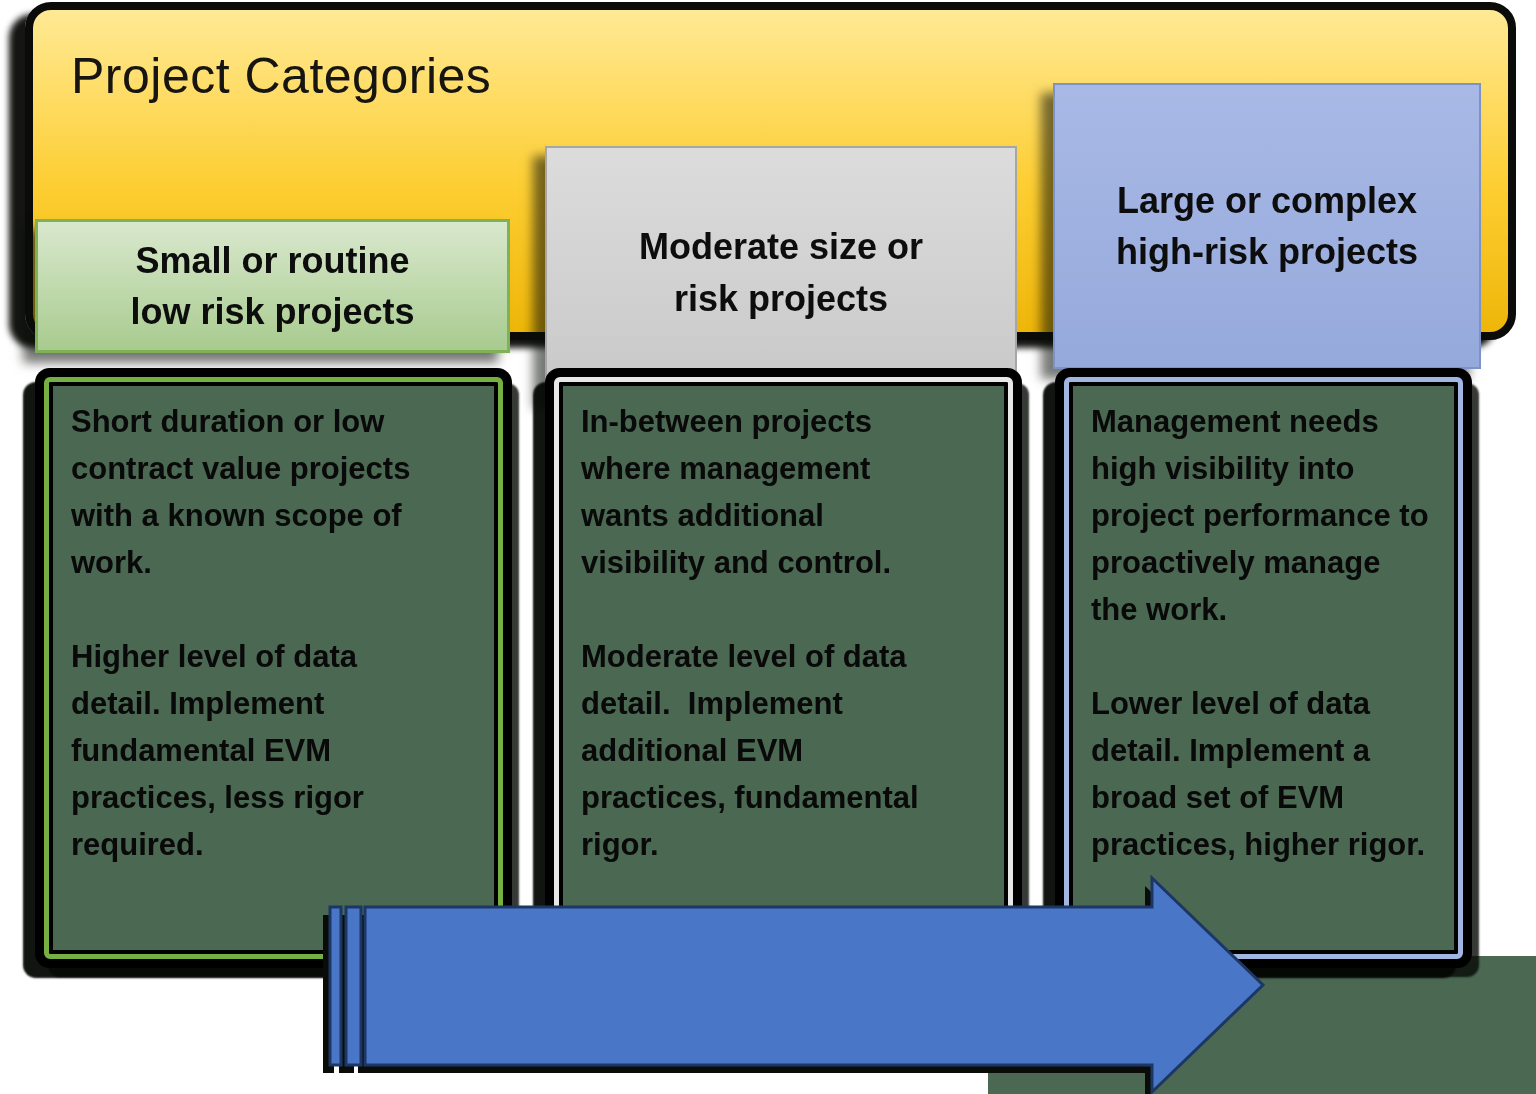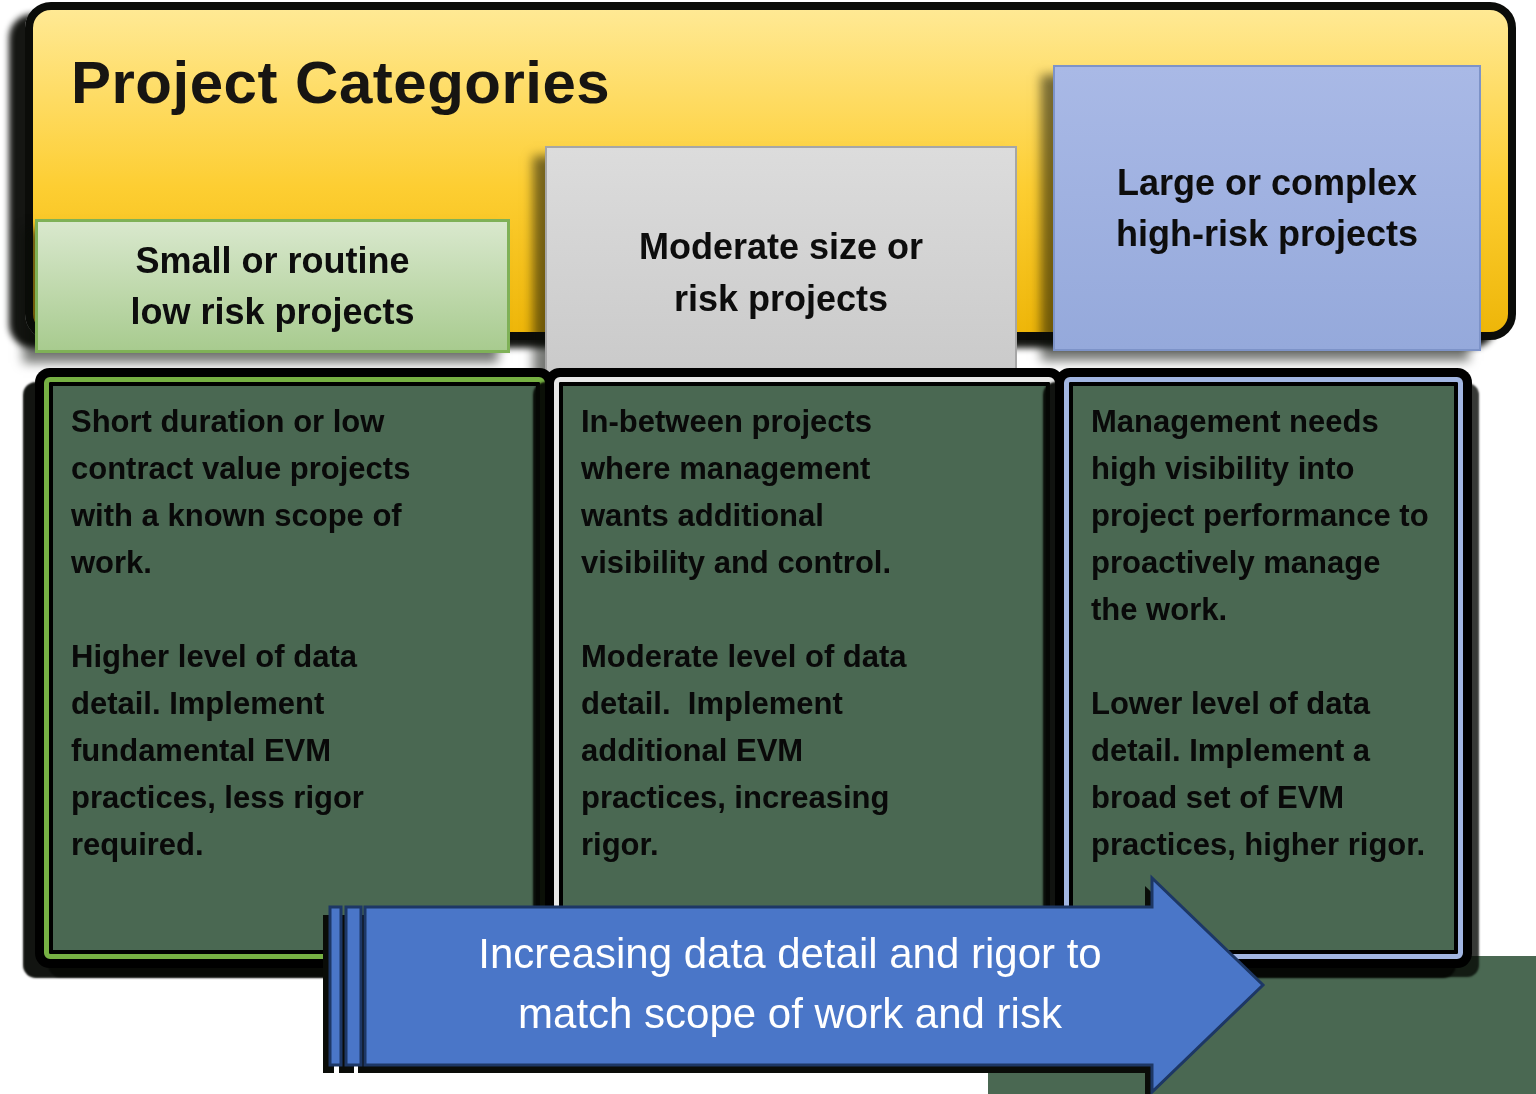--- a/index.html
+++ b/index.html
@@ -13,44 +13,44 @@
     background:var(--sage);z-index:0;
   }
   .banner{
     position:absolute;left:25px;top:2px;width:1491px;height:338px;
     border:8px solid #0b0c09;border-radius:26px;z-index:1;
     background:linear-gradient(180deg,var(--yellow-top) 0%,var(--yellow-mid) 55%,var(--yellow-bot) 100%);
     box-shadow:-18px 10px 6px -2px rgba(8,10,6,0.95);
   }
   .title{
     position:absolute;left:38px;top:38px;
-    font-size:60px;line-height:1.15;font-weight:700;color:#171512;letter-spacing:.5px;
+    font-size:50px;line-height:1.15;font-weight:400;color:#171512;letter-spacing:.5px;
   }
   .header{
     position:absolute;z-index:2;display:flex;align-items:center;justify-content:center;
     text-align:center;font-weight:bold;font-size:36px;line-height:1.42;color:#0d0d0d;
     white-space:pre-wrap;box-shadow:-12px 10px 10px rgba(10,12,8,0.55);
   }
   .header-1{
     left:35px;top:219px;width:475px;height:134px;
     border:3px solid var(--green-border);
     background:linear-gradient(180deg,var(--green-top),var(--green-bot));
   }
   .header-2{
     left:545px;top:146px;width:472px;height:253px;
     border:2px solid var(--gray-border);
     background:linear-gradient(180deg,var(--gray-top),var(--gray-bot));
   }
   .header-3{
-    left:1053px;top:65px;width:428px;height:286px;
+    left:1053px;top:83px;width:428px;height:286px;
     border:2px solid var(--blue-border);
     background:linear-gradient(180deg,var(--blue-top),var(--blue-bot));
   }
   .bodybox{
-    position:absolute;z-index:2;top:377px;height:582px;width:501px;
+    position:absolute;z-index:2;top:377px;height:582px;width:459px;
     background:var(--sage);border-radius:6px;
     box-shadow:0 0 0 9px #000,
                -14px 12px 2px 7px rgba(5,7,4,0.95),
                10px 12px 2px 6px rgba(5,7,4,0.8),
                inset 0 0 0 4px #000;
   }
   .body-1{left:44px;border:5px solid var(--col1-line);}
   .body-2{left:554px;border:5px solid var(--col2-line);}
   .body-3{left:1064px;width:399px;border:5px solid var(--col3-line);}
   .bodytext{
@@ -98,36 +98,34 @@
   </div>
   <div class="bodybox body-2">
     <div class="bodytext">In-between projects
 where management
 wants additional
 visibility and control.
 
 Moderate level of data
 detail.  Implement
 additional EVM
-practices, increasing
+practices, fundamental
 rigor.</div>
   </div>
   <div class="bodybox body-3">
     <div class="bodytext">Management needs
 high visibility into
 project performance to
 proactively manage
 the work.
 
 Lower level of data
 detail. Implement a
 broad set of EVM
 practices, higher rigor.</div>
   </div>
 
   <svg class="arrow-svg" viewBox="300 855 1000 245" preserveAspectRatio="none">
     <path class="arrow-shadow" transform="translate(-7,8)" d="M330 907h11v158h-11Z M346 907h15v158h-15Z M365 907h787v-29l111 107-111 107v-27H365Z"></path>
     <path class="arrow-shape" d="M330 907h11v158h-11Z M346 907h15v158h-15Z M365 907h787v-29l111 107-111 107v-27H365Z"></path>
   </svg>
-  <div class="arrow-text">Increasing data detail and rigor to
-match scope of work and risk</div>
 
 </div>
 
 </body></html>

